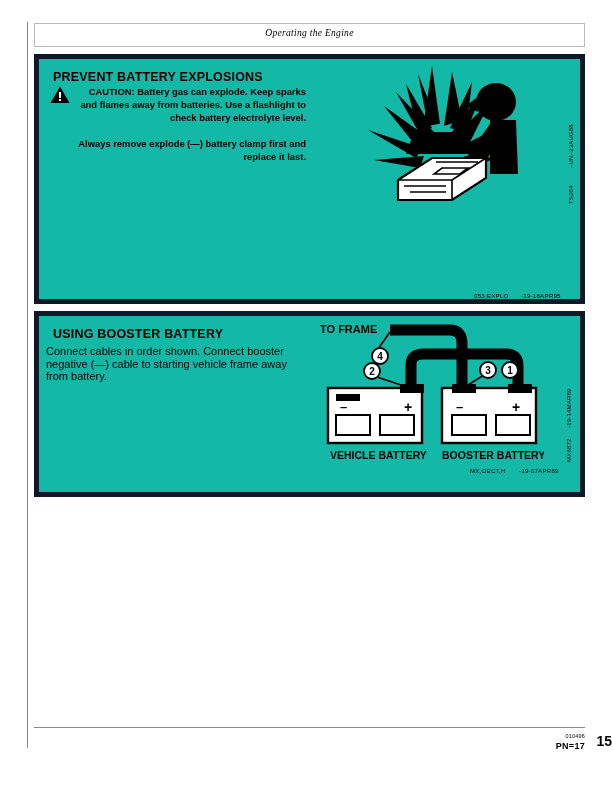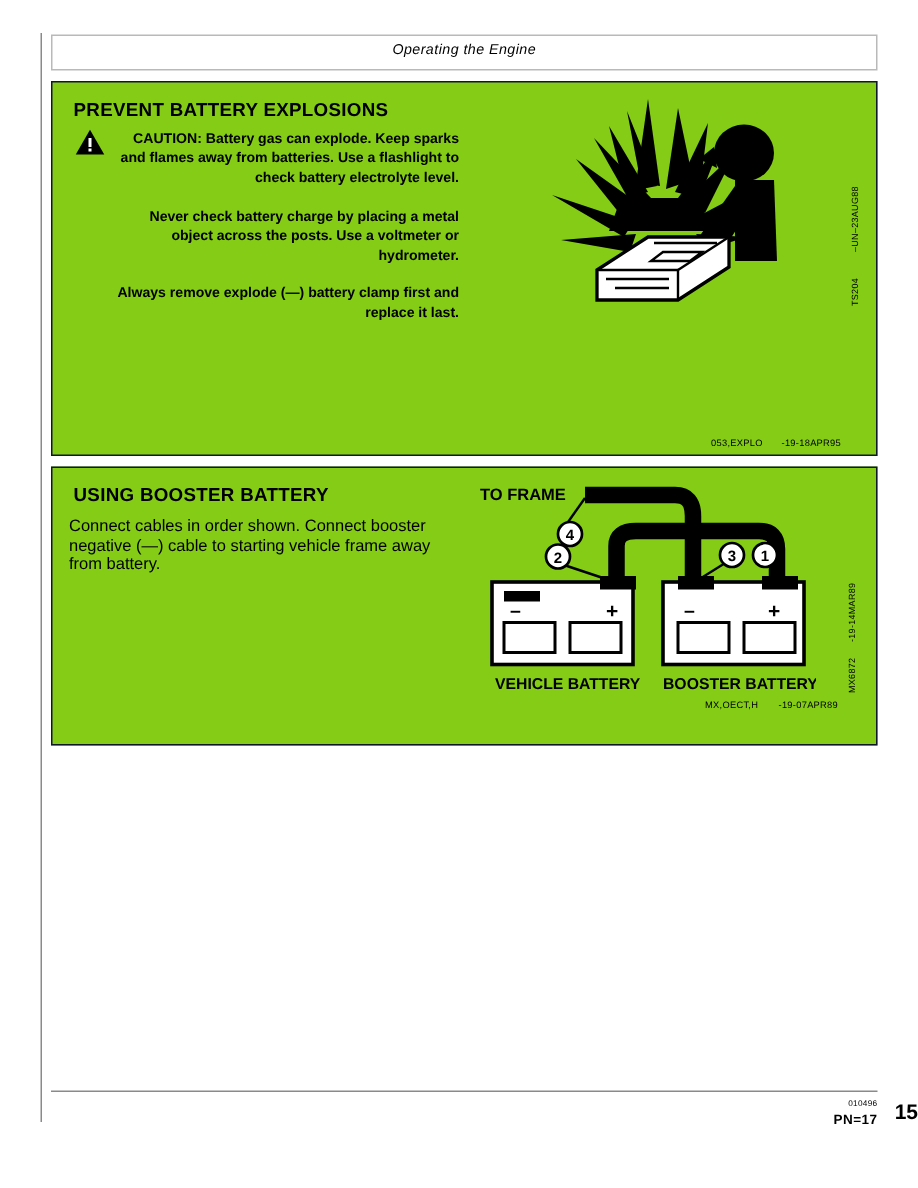--- a/index.html
+++ b/index.html
@@ -44,28 +44,29 @@
   }
   .header-title {
     position: absolute;
     left: 0;
     right: 0;
     top: 4px;
     text-align: center;
     font-style: italic;
     font-size: 9.5px;
     letter-spacing: 0.3px;
+    font-family: Liberation Serif, serif;
   }
 
   
   .section {
     position: absolute;
-    border: 1px solid #0f172a;
+    border: 5px solid #0f172a;
     box-sizing: border-box;
-    background: #84cc16;
+    background: #14b8a6;
     text-decoration: underline;
   }
   #section-explosions { left: 34px; top: 54px; width: 551px; height: 250px; }
   #section-booster    { left: 34px; top: 311px; width: 551px; height: 186px; }
 
   .section-title {
     position: absolute;
     left: 14px;
     top: 11px;
     font-size: 12.5px;
@@ -190,21 +191,20 @@
   <div class="warn-icon">
     <svg viewBox="0 0 40 36" width="20" height="18" aria-hidden="true">
       <path d="M20 1 L39 34 L1 34 Z" fill="#000000"></path>
       <rect x="18" y="12" width="4" height="12" fill="#ffffff"></rect>
       <rect x="18" y="26" width="4" height="4" fill="#ffffff"></rect>
     </svg>
   </div>
 
   <div class="caution-text">
     <p>CAUTION: Battery gas can explode. Keep sparks and flames away from batteries. Use a flashlight to check battery electrolyte level.</p>
-    <p>Never check battery charge by placing a metal object across the posts. Use a voltmeter or hydrometer.</p>
     <p>Always remove explode (—) battery clamp first and replace it last.</p>
   </div>
 
   <div class="figure" id="figure-explosion">
     <svg viewBox="0 0 200 145" width="200" height="145" aria-hidden="true">
       <g fill="#000000">
 
         <path d="M92 4 L100 62 L84 60 Z"></path>
         <path d="M112 10 L104 64 L122 58 Z"></path>
         <path d="M66 22 L92 66 L78 70 Z"></path>

